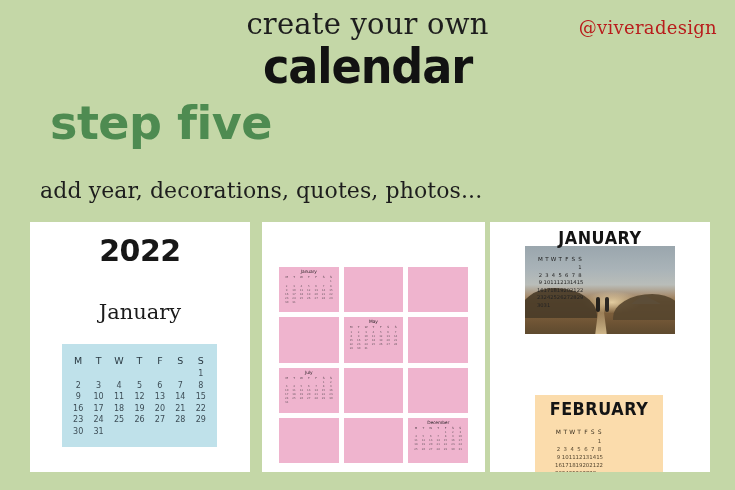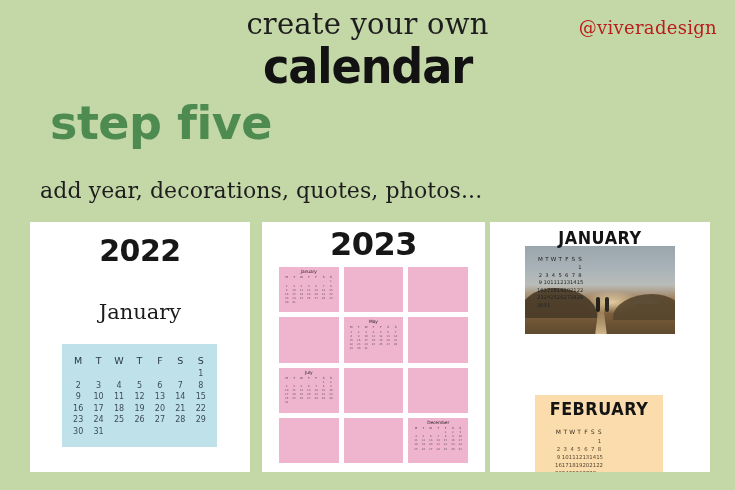--- a/index.html
+++ b/index.html
@@ -256,21 +256,20 @@
               <td></td>
               <td></td>
               <td></td>
             </tr>
           </tbody>
         </table>
     </div>
   </div>
 
   <div class="card" id="card-2023">
-    <div class="year-2023">2023</div>
     <div class="tilegrid" id="tilegrid">
         <div class="tile">
           <div class="tmon">January</div>
           <table class="tmini">
             <thead>
               <tr>
                 <th>M</th>
                 <th>T</th>
                 <th>W</th>
                 <th>T</th>

